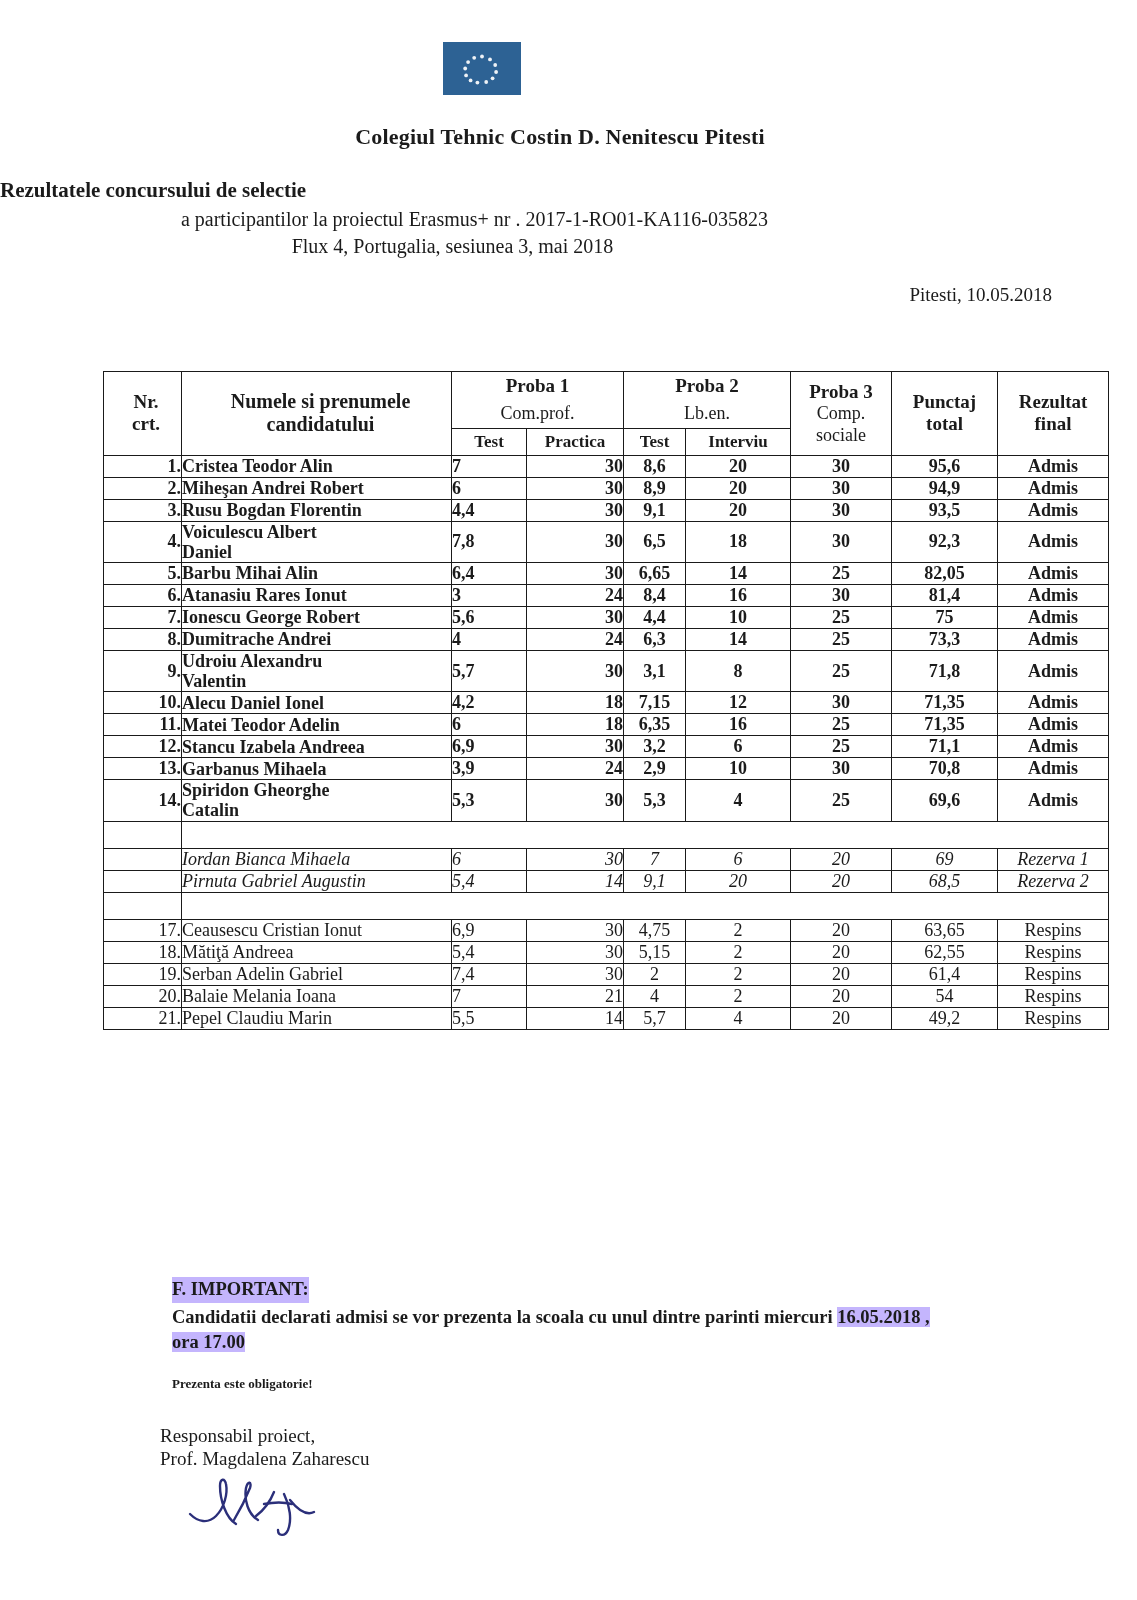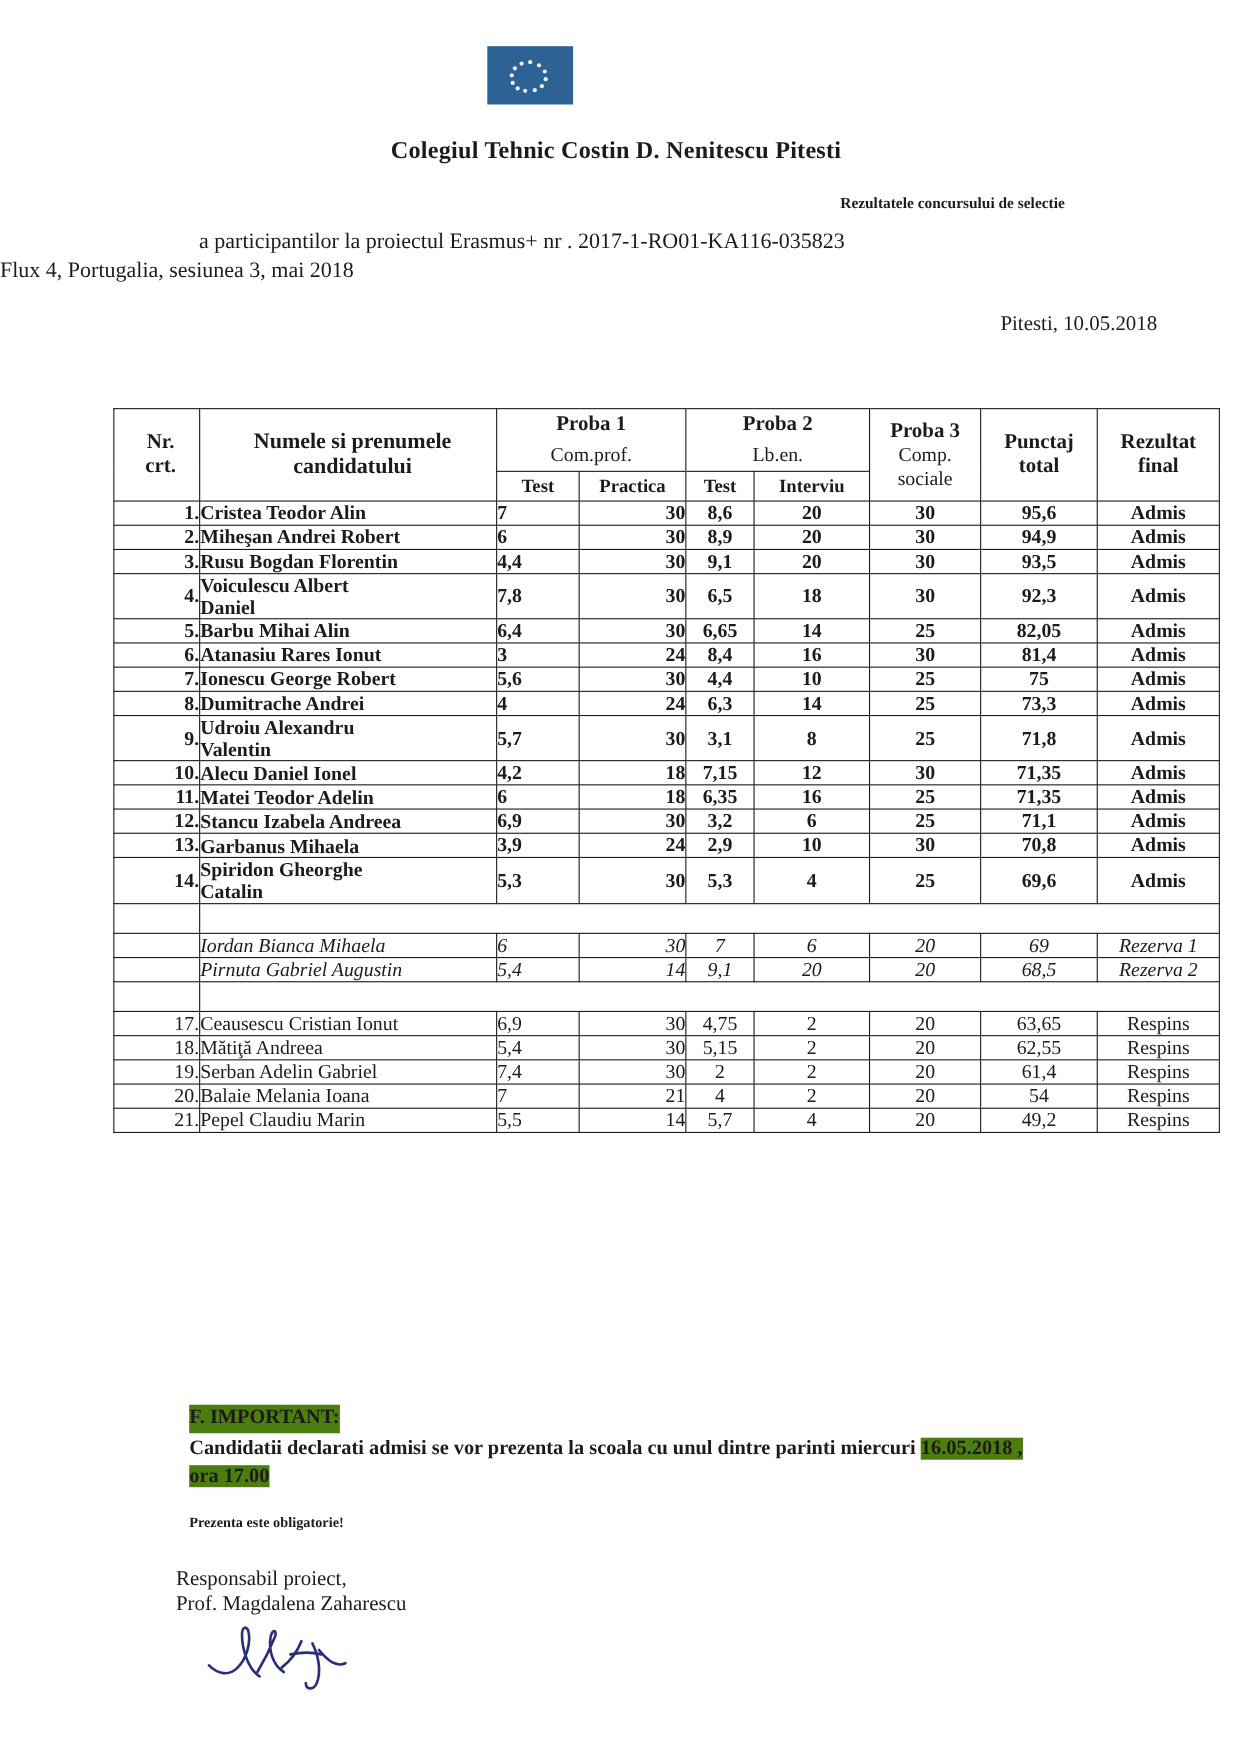--- a/index.html
+++ b/index.html
@@ -54,35 +54,36 @@
     width: 1120px;
     text-align: center;
     font-size: 22px;
     font-weight: bold;
     letter-spacing: 0.2px;
   }
   .doc-title {
     position: absolute;
     left: 0; top: 178px;
     width: 968px;
-    text-align: right;
-    font-size: 14px;
+    text-align: left;
+    font-size: 21px;
     font-weight: bold;
   }
   .doc-sub1 {
     position: absolute;
     left: 0; top: 208px;
     width: 949px;
     text-align: center;
     font-size: 20px;
   }
   .doc-sub2 {
     position: absolute;
     left: 0; top: 235px;
     width: 905px;
+    text-align: center;
     font-size: 20px;
   }
   .place-date {
     position: absolute;
     right: 85px;
     top: 284px;
     font-size: 19px;
   }
 
   
@@ -209,21 +210,21 @@
   
   .note-block {
     position: absolute;
     left: 172px;
     top: 1277px;
     width: 880px;
     font-size: 18.5px;
     font-weight: bold;
     line-height: 1.38;
   }
-  .hl { background: #4d7c0f; }
+  .hl { background: #c4b5fd; }
   .note-important { display: inline-block; }
   .note-body { margin-top: 2px; }
 
   .obligatorie {
     position: absolute;
     left: 172px;
     top: 1376px;
     font-size: 13px;
     font-weight: bold;
   }

